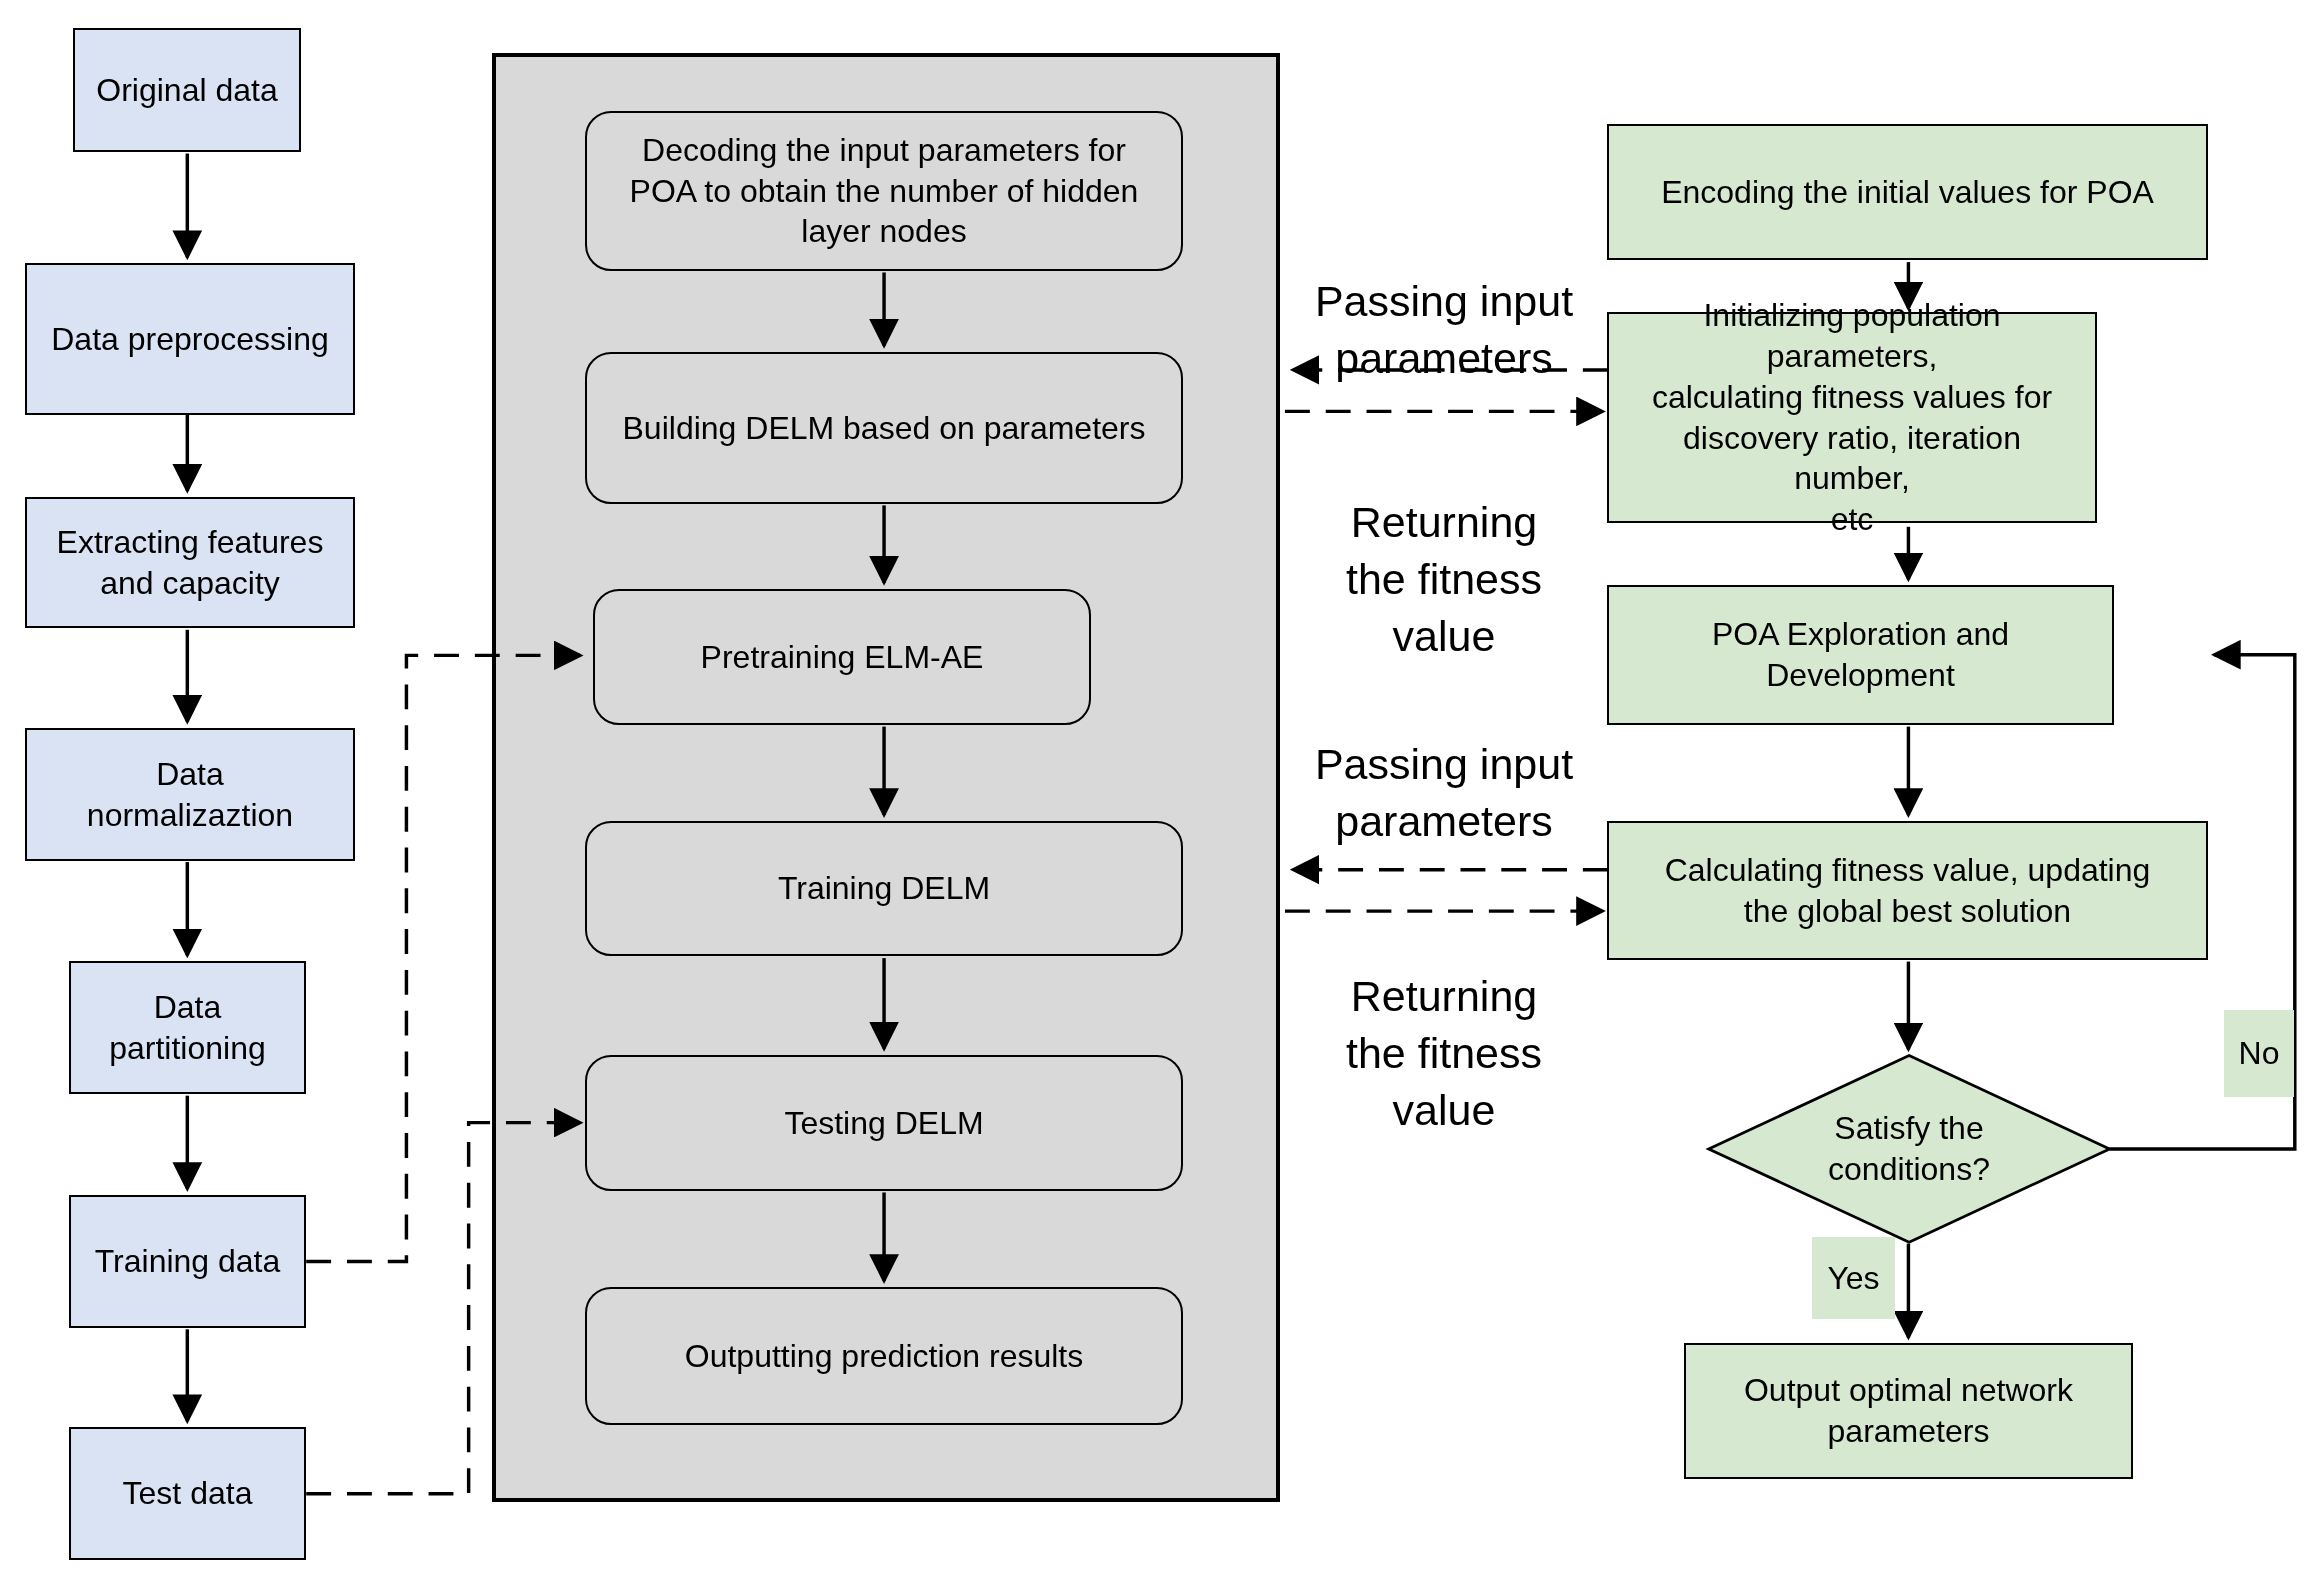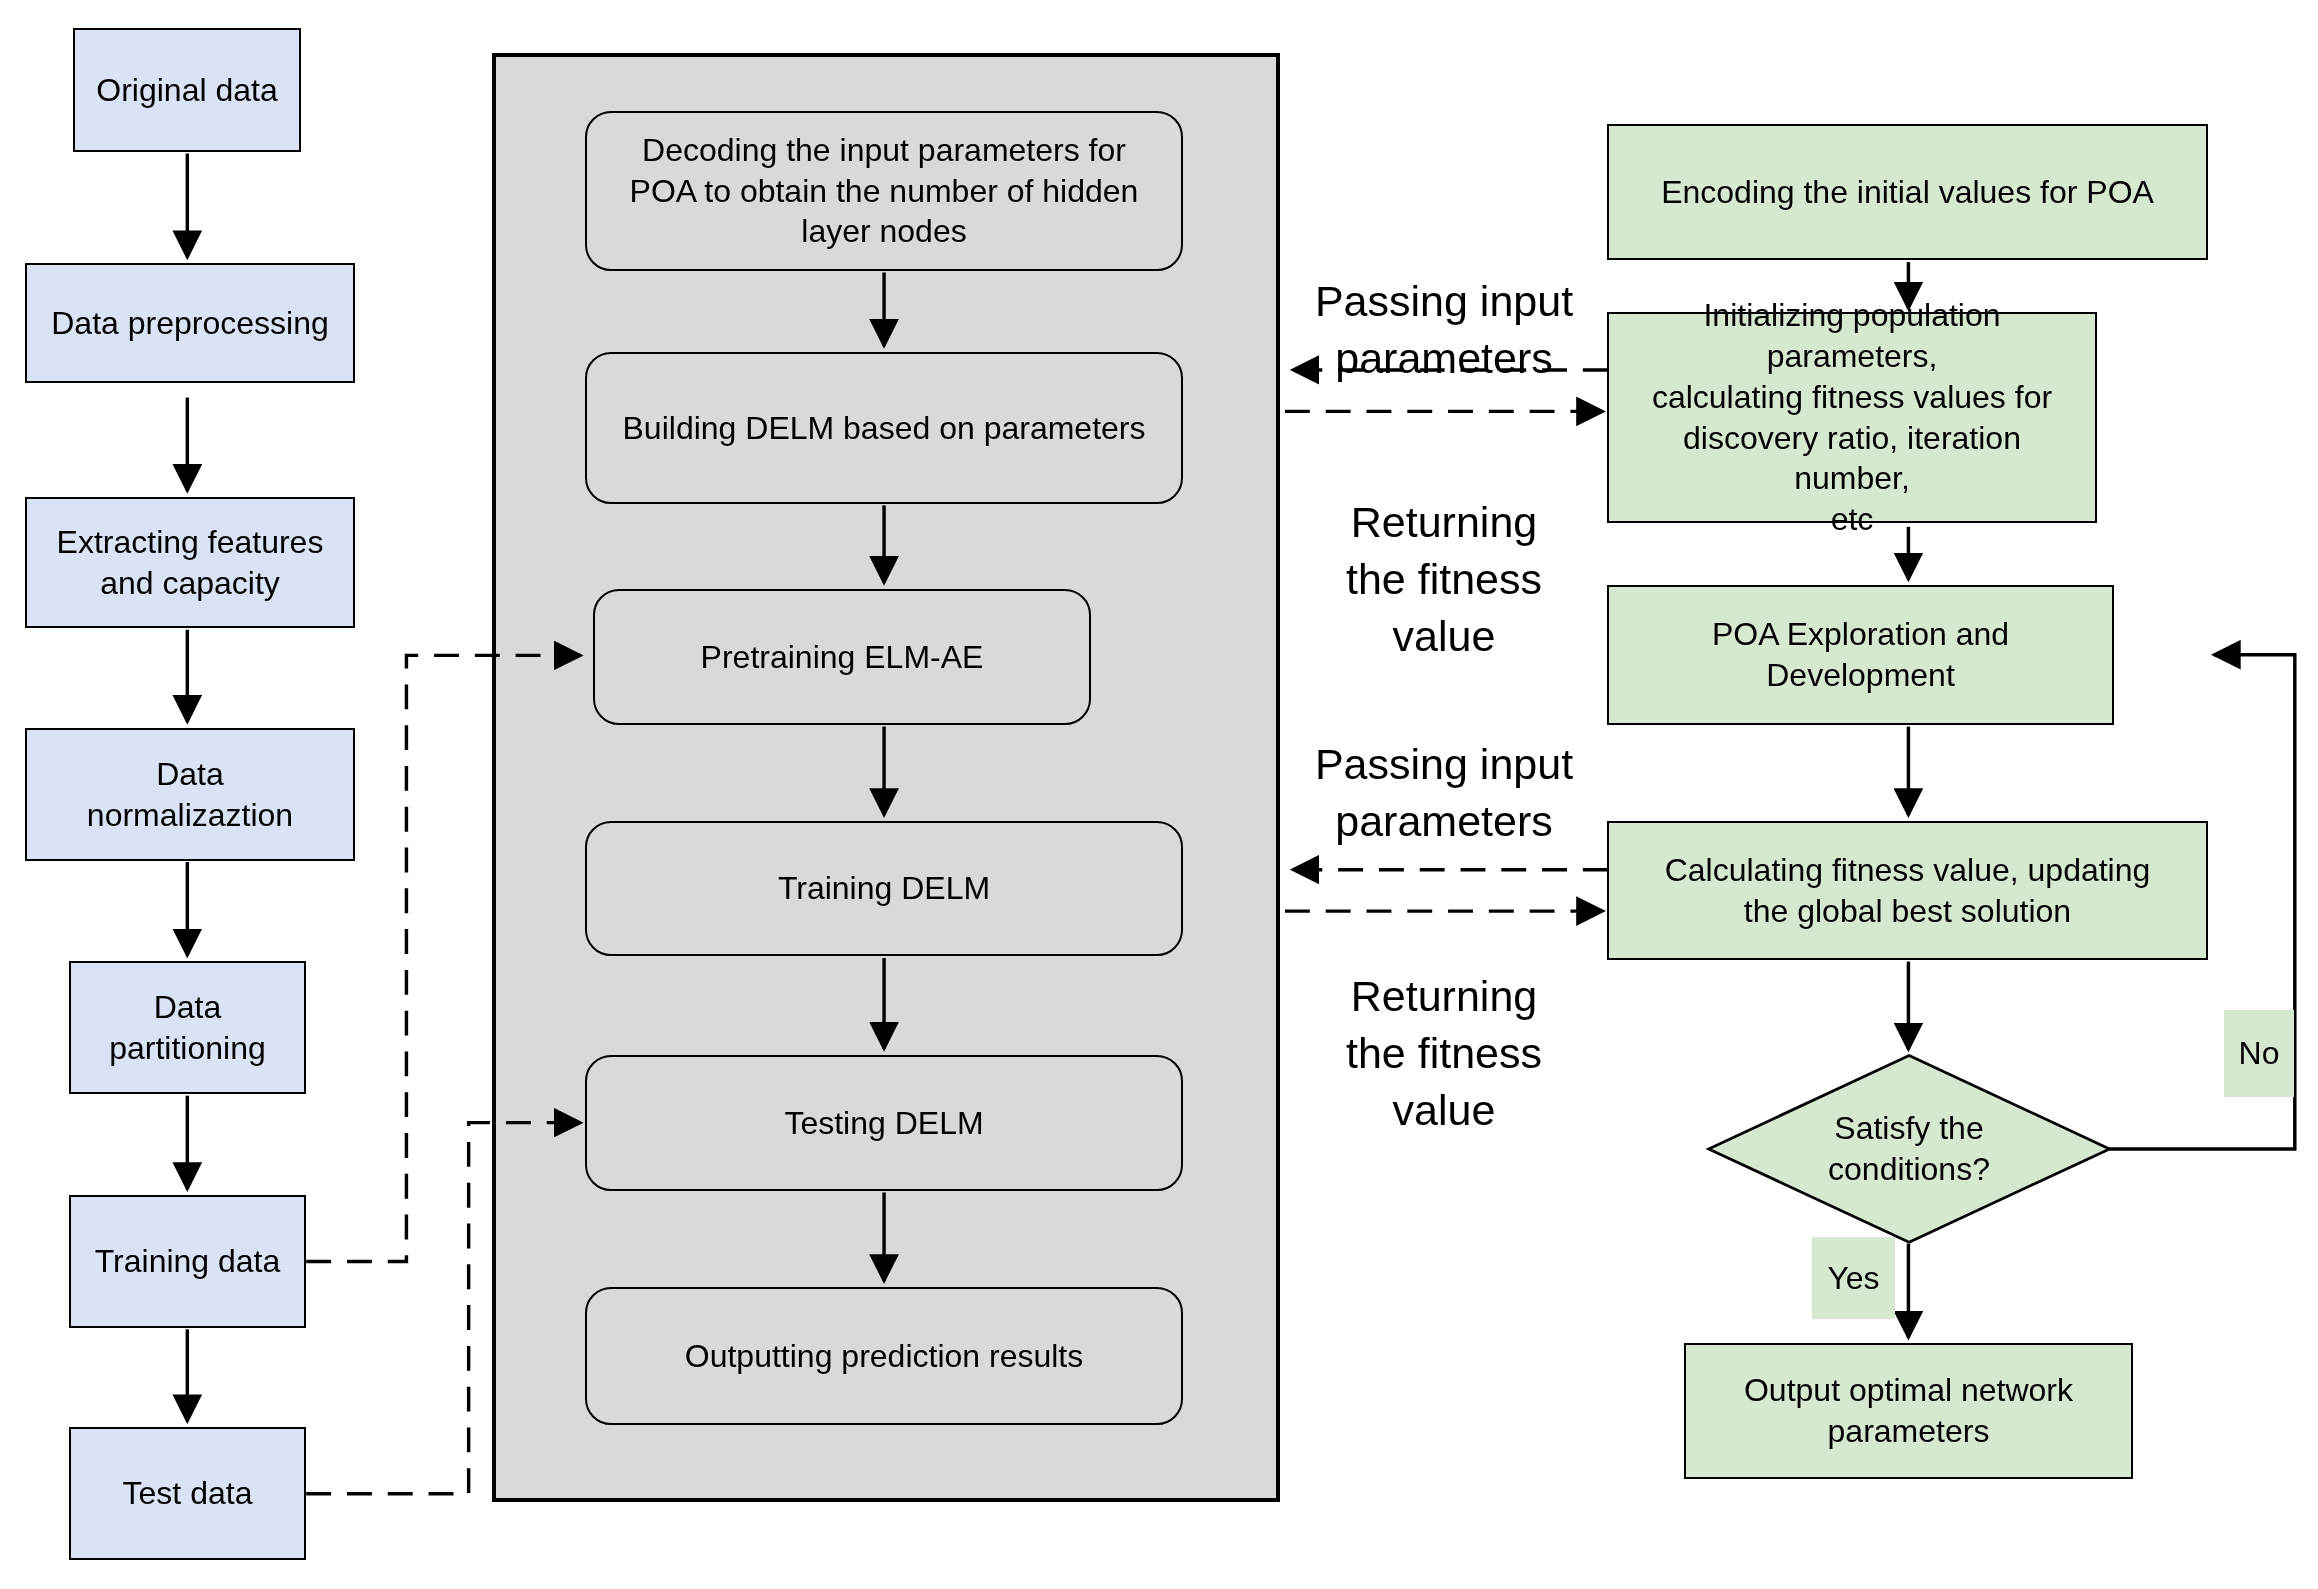--- a/index.html
+++ b/index.html
@@ -86,21 +86,21 @@
     <line class="d" x1="2326" y1="1258" x2="1870" y2="1258" marker-end="url(#ah)"></line>
     <line class="d" x1="1859" y1="1318" x2="2319" y2="1318" marker-end="url(#ah)"></line>
 
     <path class="d" d="M443 1825 H588 V948 H840" marker-end="url(#ah)"></path>
     <path class="d" d="M443 2161 H678 V1624 H840" marker-end="url(#ah)"></path>
   </svg>
 
   <div class="box blue" style="left:73px;top:28px;width:228px;height:124px;">
     <span class="lbl">Original data</span>
   </div>
-  <div class="box blue" style="left:25px;top:263px;width:330px;height:120px;">
+  <div class="box blue" style="left:25px;top:263px;width:330px;height:152px;">
     <span class="lbl">Data preprocessing</span>
   </div>
   <div class="box blue" style="left:25px;top:497px;width:330px;height:131px;">
     <span class="lbl">Extracting features
 and capacity</span>
   </div>
   <div class="box blue" style="left:25px;top:728px;width:330px;height:133px;">
     <span class="lbl">Data
 normalizaztion</span>
   </div>

